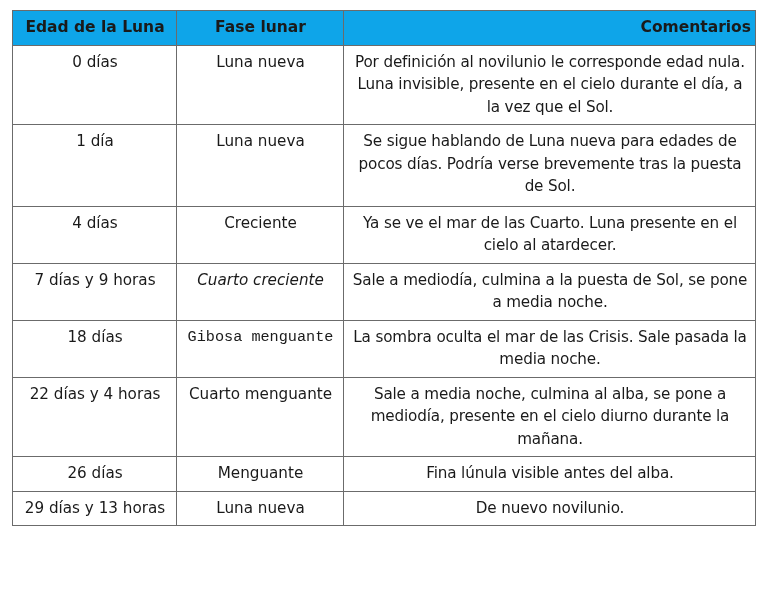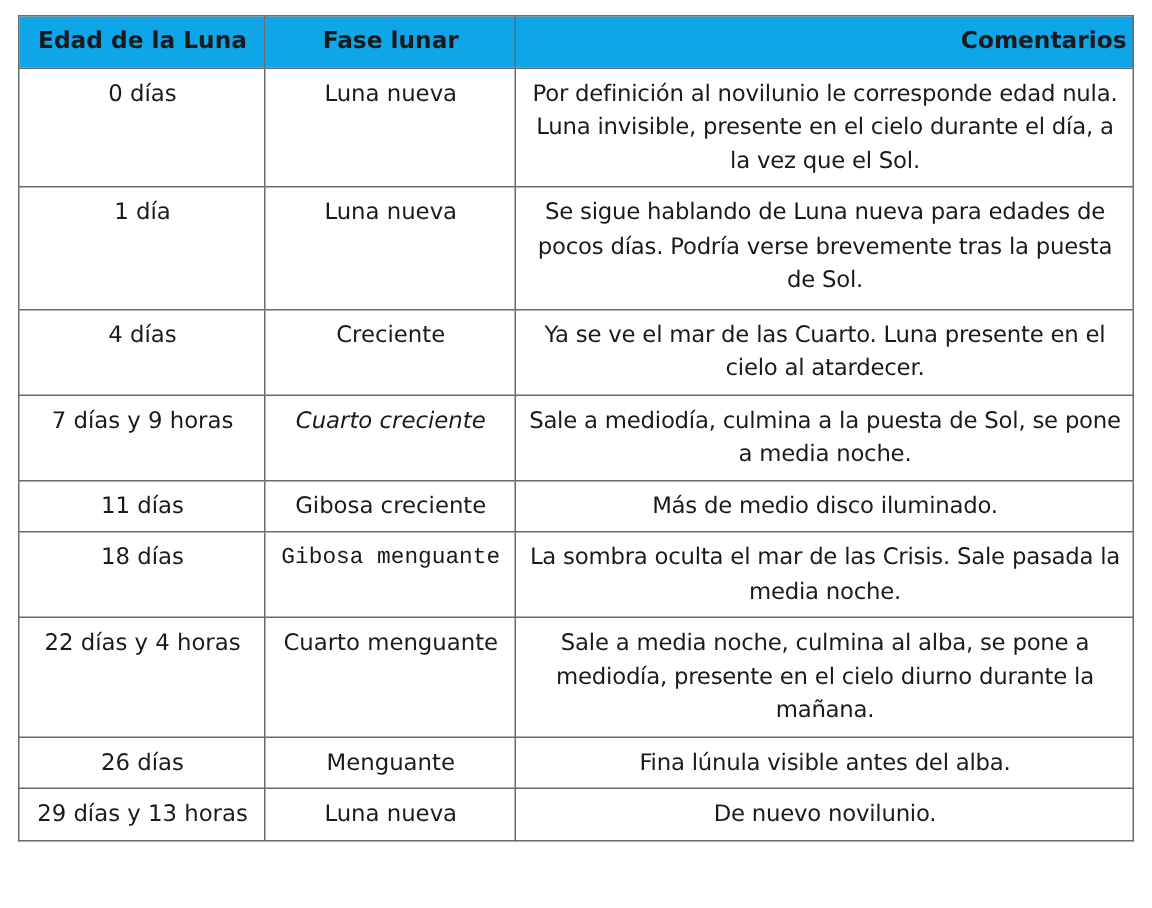--- a/index.html
+++ b/index.html
@@ -47,25 +47,20 @@
         <td class="c1" style="height: 44.5px;">4 días</td>
         <td class="c2" style="height: 44.5px;">Creciente</td>
         <td class="c3" style="height: 44.5px;">Ya se ve el mar de las Cuarto. Luna presente en el cielo al atardecer.</td>
       </tr>
       <tr>
         <td class="c1" style="height: 43.5px;">7 días y 9 horas</td>
         <td class="c2" style="height: 43.5px; font-style: italic;">Cuarto creciente</td>
         <td class="c3" style="height: 43.5px; margin-left: 46px;">Sale a mediodía, culmina a la puesta de Sol, se pone a media noche.</td>
       </tr>
       <tr>
-        <td class="c1" style="height: 17.5px;">11 días</td>
-        <td class="c2" style="height: 17.5px;">Gibosa creciente</td>
-        <td class="c3" style="height: 17.5px;">Más de medio disco iluminado.</td>
-      </tr>
-      <tr>
         <td class="c1" style="height: 43.5px;">18 días</td>
         <td class="c2" style="height: 43.5px; font-family: Liberation Mono, monospace;">Gibosa menguante</td>
         <td class="c3" style="height: 43.5px;">La sombra oculta el mar de las Crisis. Sale pasada la media noche.</td>
       </tr>
       <tr>
         <td class="c1" style="height: 66.5px;">22 días y 4 horas</td>
         <td class="c2" style="height: 66.5px;">Cuarto menguante</td>
         <td class="c3" style="height: 66.5px;">Sale a media noche, culmina al alba, se pone a mediodía, presente en el cielo diurno durante la mañana.</td>
       </tr>
       <tr>

